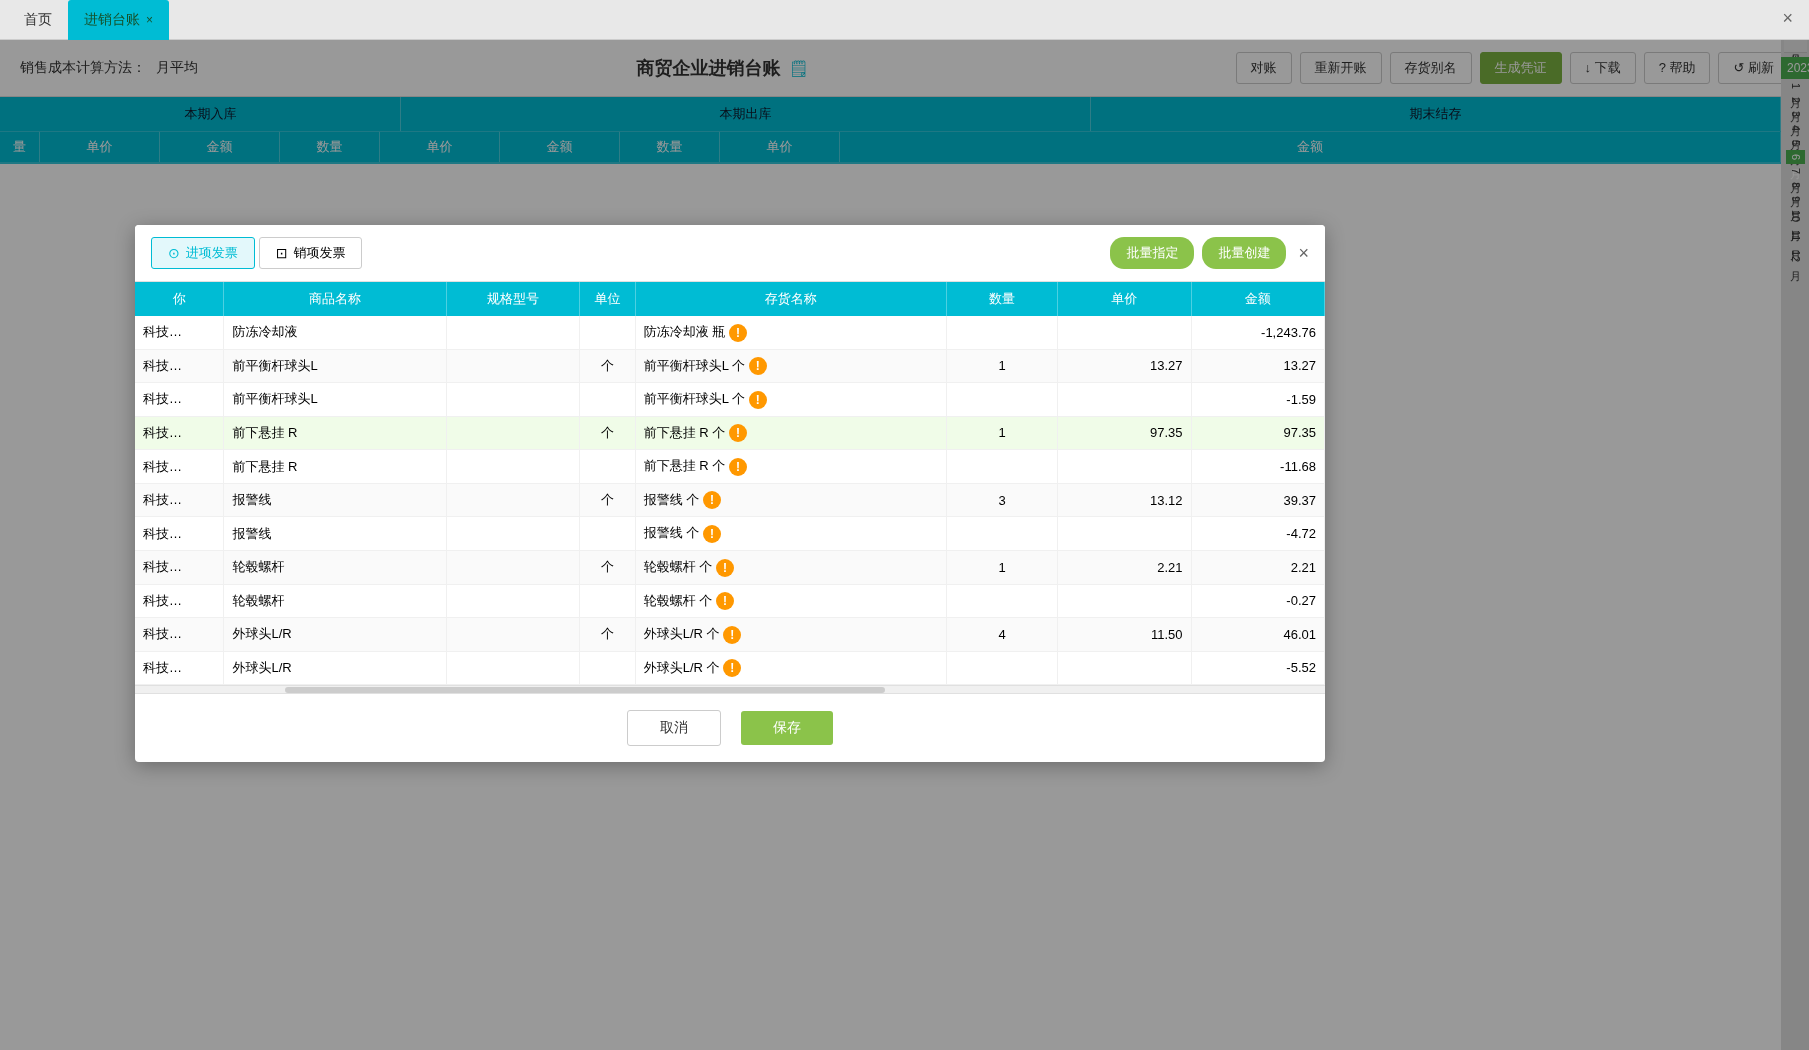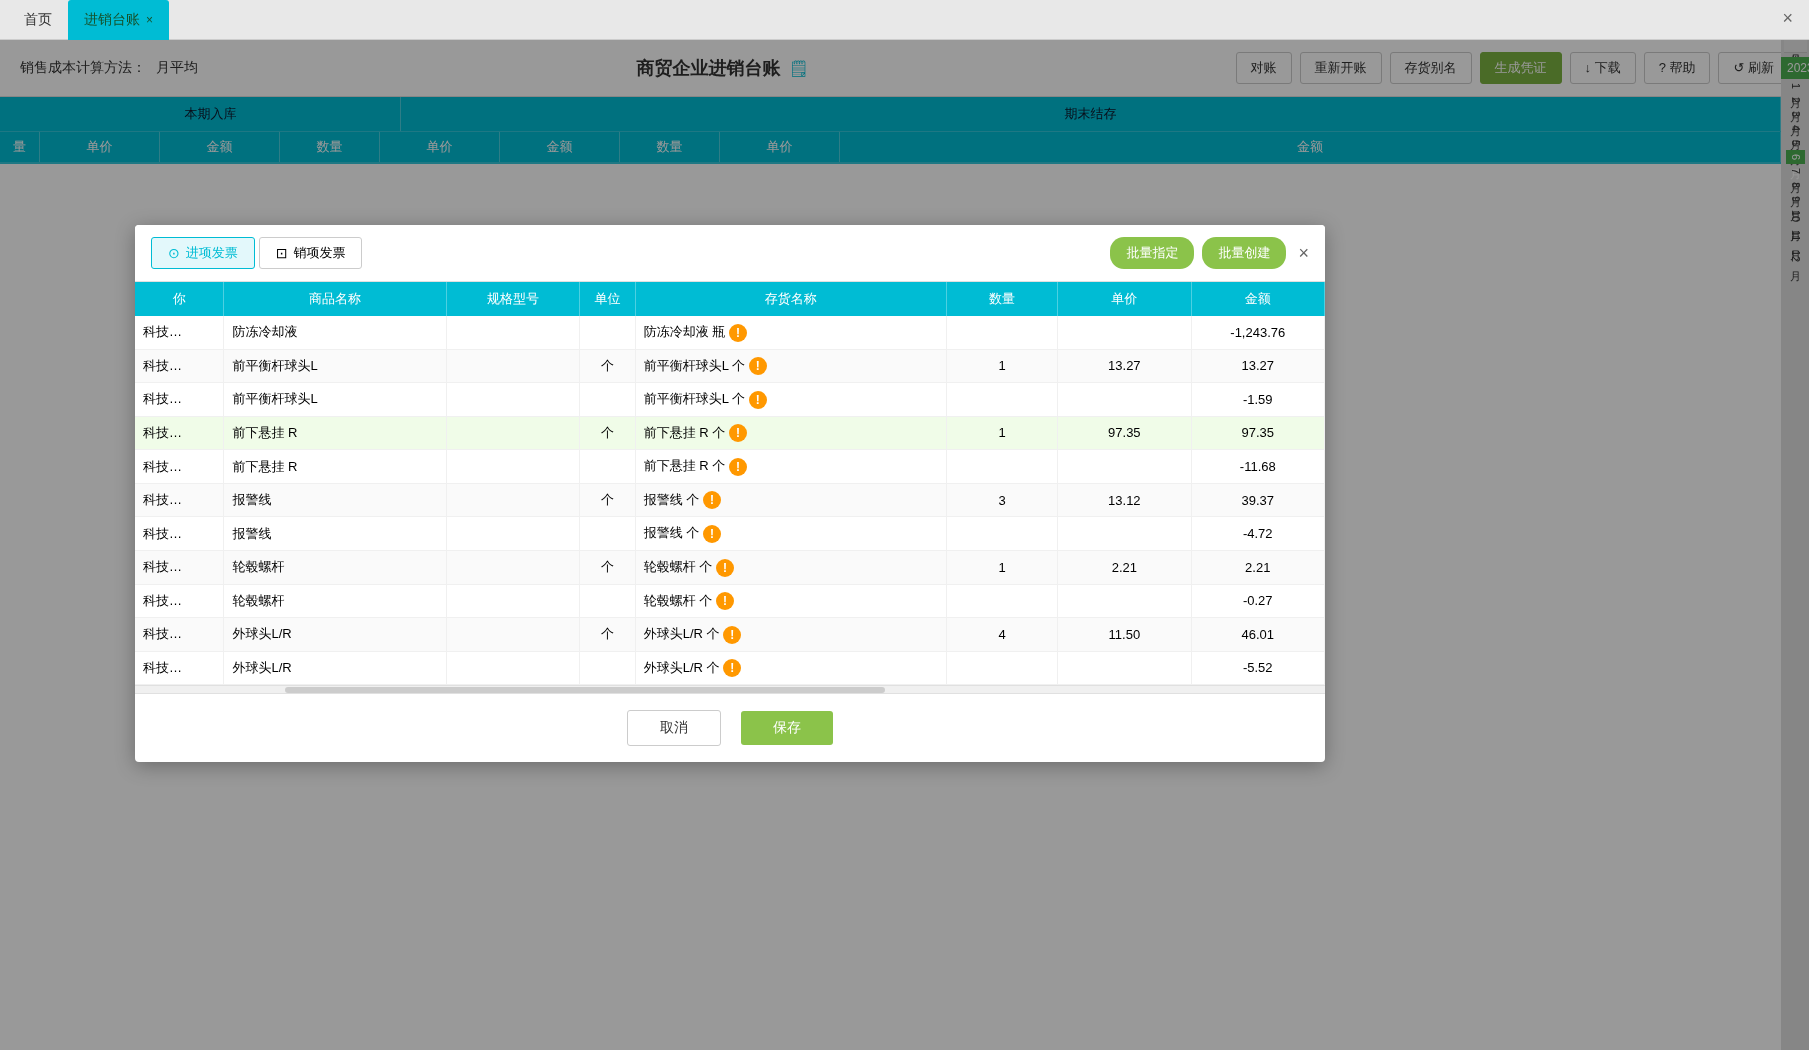--- a/index.html
+++ b/index.html
@@ -242,21 +242,21 @@
     .modal-table tbody tr.highlighted {
       background: #f0fce8;
     }
     .modal-table tbody td {
       padding: 7px 8px;
       font-size: 13px;
       border-right: 1px solid #f0f0f0;
       text-align: left;
     }
     .modal-table tbody td.text-right {
-      text-align: center;
+      text-align: right;
     }
     .modal-table tbody td.text-center {
       text-align: center;
     }
     .warning-icon {
       display: inline-block;
       width: 18px;
       height: 18px;
       background: #ff9800;
       border-radius: 50%;
@@ -343,20 +343,21 @@
         <button class="btn">存货别名</button>
         <button class="btn btn-primary">生成凭证</button>
         <button class="btn btn-icon">↓ 下载</button>
         <button class="btn btn-icon">? 帮助</button>
         <button class="btn btn-icon">↺ 刷新</button>
       </div>
     </div>
 
     <div style="background:#00bcd4; color:#0f172a; display:flex; border-bottom:1px solid rgba(255,255,255,0.2);padding-left:21px;">
       <div style="width:380px; padding:8px 0; text-align:center; border-right:1px solid rgba(255,255,255,0.3);">本期入库</div>
+      <div style="flex:1; padding:8px 0; text-align:center; border-right:1px solid rgba(255,255,255,0.3);">本期出库</div>
       <div style="flex:1; padding:8px 0; text-align:center; border-right:1px solid rgba(255,255,255,0.3);">期末结存</div>
       <div style="width:28px;"></div>
     </div>
 
     <div style="background:#00bcd4; color:#fff; display:flex; border-bottom:2px solid rgba(255,255,255,0.2);">
       <div style="width:40px; padding:6px 4px; text-align:center; border-right:1px solid rgba(255,255,255,0.3);">量</div>
       <div style="width:120px; padding:6px 4px; text-align:center; border-right:1px solid rgba(255,255,255,0.3);">单价</div>
       <div style="width:120px; padding:6px 4px; text-align:center; border-right:1px solid rgba(255,255,255,0.3);">金额</div>
       <div style="width:100px; padding:6px 4px; text-align:center; border-right:1px solid rgba(255,255,255,0.3);">数量</div>
       <div style="width:120px; padding:6px 4px; text-align:center; border-right:1px solid rgba(255,255,255,0.3);">单价</div>

